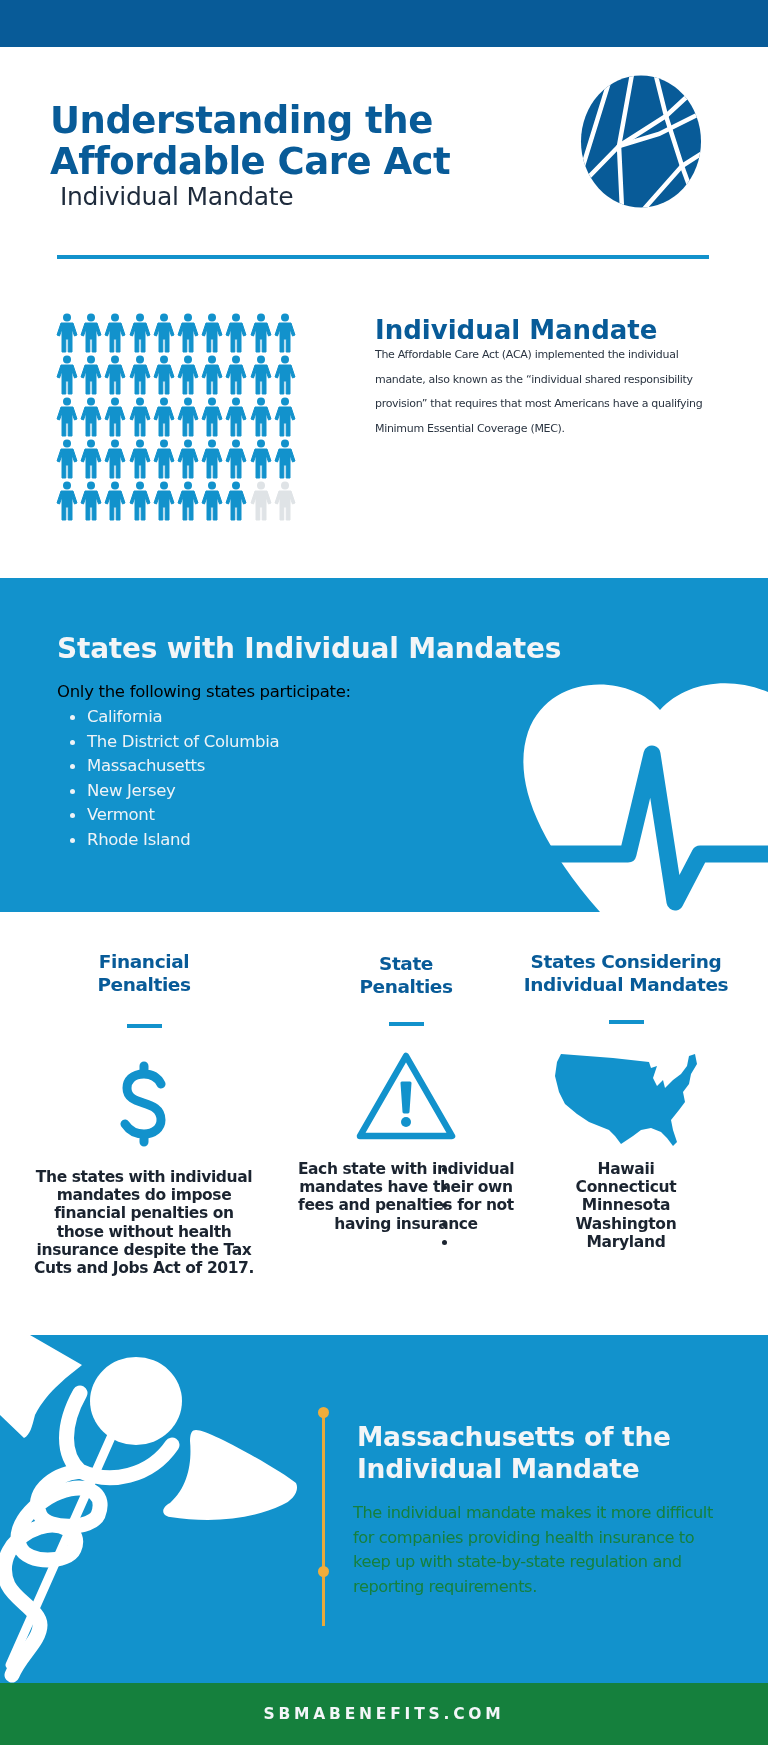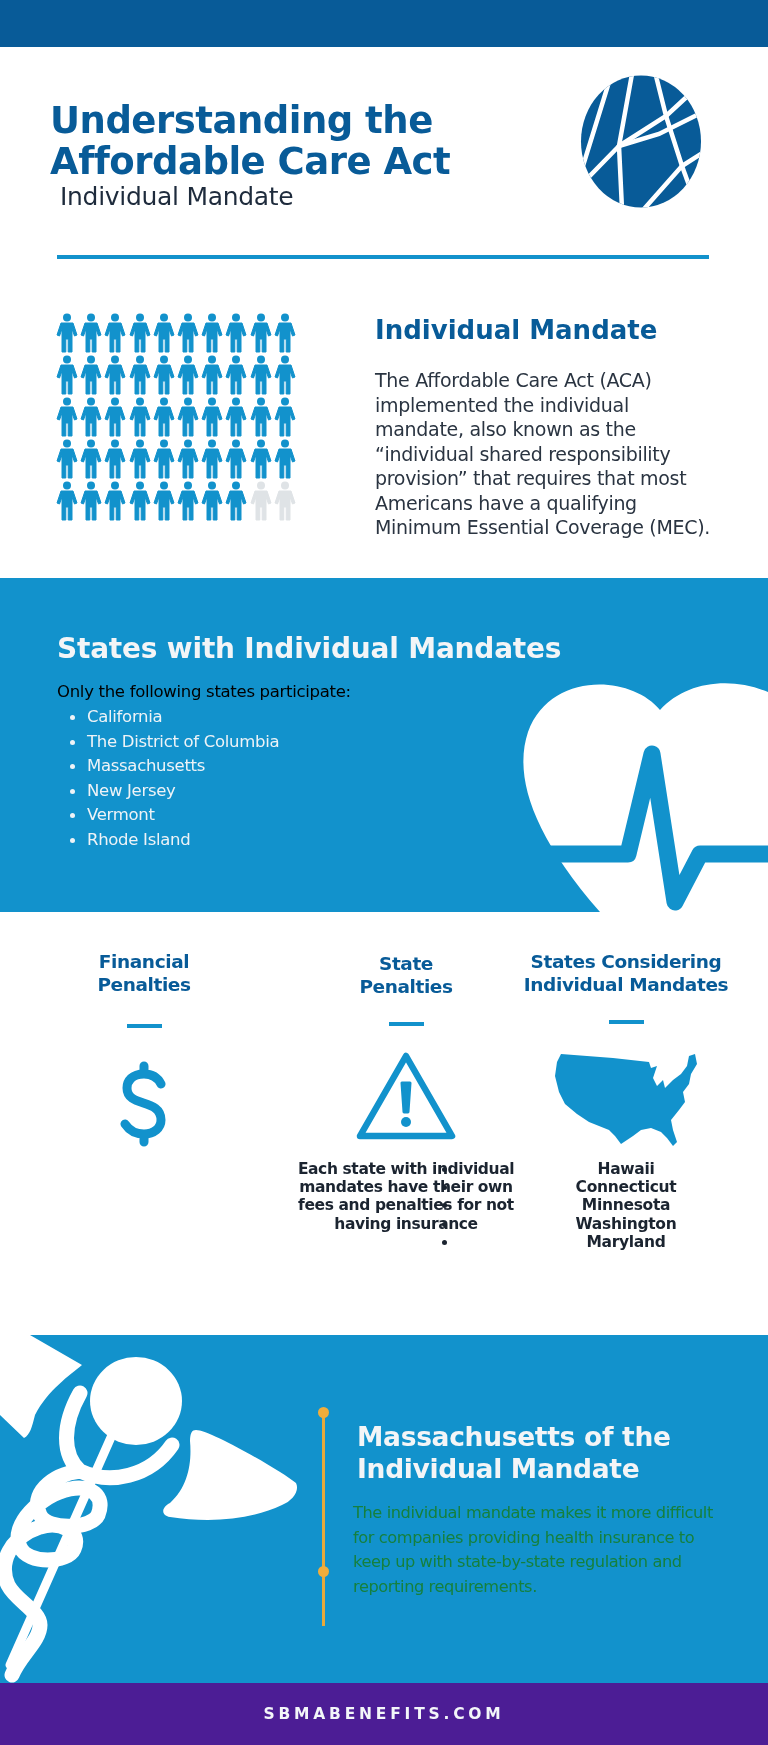--- a/index.html
+++ b/index.html
@@ -16,21 +16,21 @@
   .subtitle { left: 60px; top: 182px; color: #1e2b3c; font-family: "DejaVu Sans", sans-serif; font-size: 25px; line-height: 30px; letter-spacing: -0.3px; }
   .logo { left: 574px; top: 74px; width: 135px; height: 135px; }
   .divider { left: 57px; top: 255px; width: 652px; height: 4px; background: #1292cc; }
 
   
   .people { left: 56px; top: 313px; width: 245px; display: grid; grid-template-columns: repeat(10, 24.2px); grid-auto-rows: 42px; }
   .person { width: 22px; height: 40px; }
 
   
   .im-title { left: 375px; top: 314px; color: #085b98; font-family: "DejaVu Sans", sans-serif; font-weight: bold; font-size: 26px; line-height: 32px; }
-  .im-body { left: 375px; top: 368px; width: 340px; color: #2a3441; font-family: "DejaVu Sans", sans-serif; font-size: 19px; line-height: 24.5px; letter-spacing: -0.3px; }
+  .im-body { left: 375px; top: 343px; width: 340px; color: #2a3441; font-family: "DejaVu Sans", sans-serif; font-size: 11px; line-height: 24.5px; letter-spacing: -0.3px; }
 
   
   .states-sec { left: 0; top: 578px; width: 768px; height: 334px; background: #1292cc; overflow: hidden; }
   .states-title { left: 57px; top: 632px; color: #f3f5f7; font-family: "DejaVu Sans", sans-serif; font-weight: bold; font-size: 28px; line-height: 34px; letter-spacing: -0.2px; }
   .states-intro { left: 57px; top: 681px; color: #000000; font-family: "DejaVu Sans", sans-serif; font-size: 16.5px; line-height: 22px; letter-spacing: -0.3px; }
   .states-list { left: 70px; top: 705px; list-style: none; }
   .states-list li { color: #eef3f7; font-family: "DejaVu Sans", sans-serif; font-size: 16.5px; line-height: 24.5px; letter-spacing: -0.3px; position: relative; padding-left: 17px; }
   .states-list li::before { content: ""; position: absolute; left: 0; top: 10px; width: 5px; height: 5px; border-radius: 50%; background: #eef3f7; }
   .heart { left: 510px; top: 682px; width: 258px; height: 230px; }
 
@@ -45,21 +45,21 @@
 
   
   .comp-sec { left: 0; top: 1335px; width: 768px; height: 348px; background: #1292cc; overflow: hidden; }
   .comp-line { left: 322px; top: 1413px; width: 3px; height: 213px; background: #e7a93b; }
   .comp-dot { width: 11px; height: 11px; border-radius: 50%; background: #f0ad3c; }
   .comp-title { left: 357px; top: 1421px; color: #f3f5f7; font-family: "DejaVu Sans", sans-serif; font-weight: bold; font-size: 26.5px; line-height: 32px; letter-spacing: -0.3px; }
   .comp-body { left: 353px; top: 1501px; width: 360px; color: #15803d; font-family: "DejaVu Sans", sans-serif; font-size: 16.2px; line-height: 24.5px; letter-spacing: -0.4px; }
   .caduceus { left: 0; top: 1335px; width: 310px; height: 348px; }
 
   
-  .footer { left: 0; top: 1683px; width: 768px; height: 62px; background: #4c1d95; display: flex; align-items: center; justify-content: center; }
+  .footer { left: 0; top: 1683px; width: 768px; height: 62px; background: #15803d; display: flex; align-items: center; justify-content: center; }
   .footer-text { color: #f3f6f9; font-family: "DejaVu Sans", sans-serif; font-weight: bold; font-size: 15.5px; letter-spacing: 3.8px; }
 </style>
 </head>
 <body>
 
 <div class="abs top-bar"></div>
 
 <div class="abs title">
   <div>Understanding the</div>
   <div>Affordable Care Act</div>
@@ -312,20 +312,21 @@
 
 <div class="abs col" style="left:29px;">
   <div class="col-title">
     <div>Financial</div>
     <div>Penalties</div>
   </div>
   <div class="col-dash" style="margin-top:28px;"></div>
   <svg style="display:block;margin:32px auto 0;" width="50" height="88" viewBox="0 0 50 88">
     <path d="M25 6 L25 14 M42 24 C38 16 32 14 25 14 C13 14 8 21 8 28 C8 48 42 38 42 60 C42 68 35 74 25 74 C16 74 10 70 6 64 M25 74 L25 82" fill="none" stroke="#1292cc" stroke-width="9" stroke-linecap="round" stroke-linejoin="round"></path>
   </svg>
+  <div class="col-text" style="margin-top:20px;">The states with individual mandates do impose financial penalties on those without health insurance despite the Tax Cuts and Jobs Act of 2017.</div>
 </div>
 
 <div class="abs col" style="left:291px;">
   <div class="col-title" style="margin-top:2px;">
     <div>State</div>
     <div>Penalties</div>
   </div>
   <div class="col-dash" style="margin-top:24px;"></div>
   <svg style="display:block;margin:24px auto 0;" width="104" height="92" viewBox="0 0 104 92">
     <path d="M52 6 L98 86 L6 86 Z" fill="none" stroke="#1292cc" stroke-width="6.5" stroke-linejoin="round"></path>

